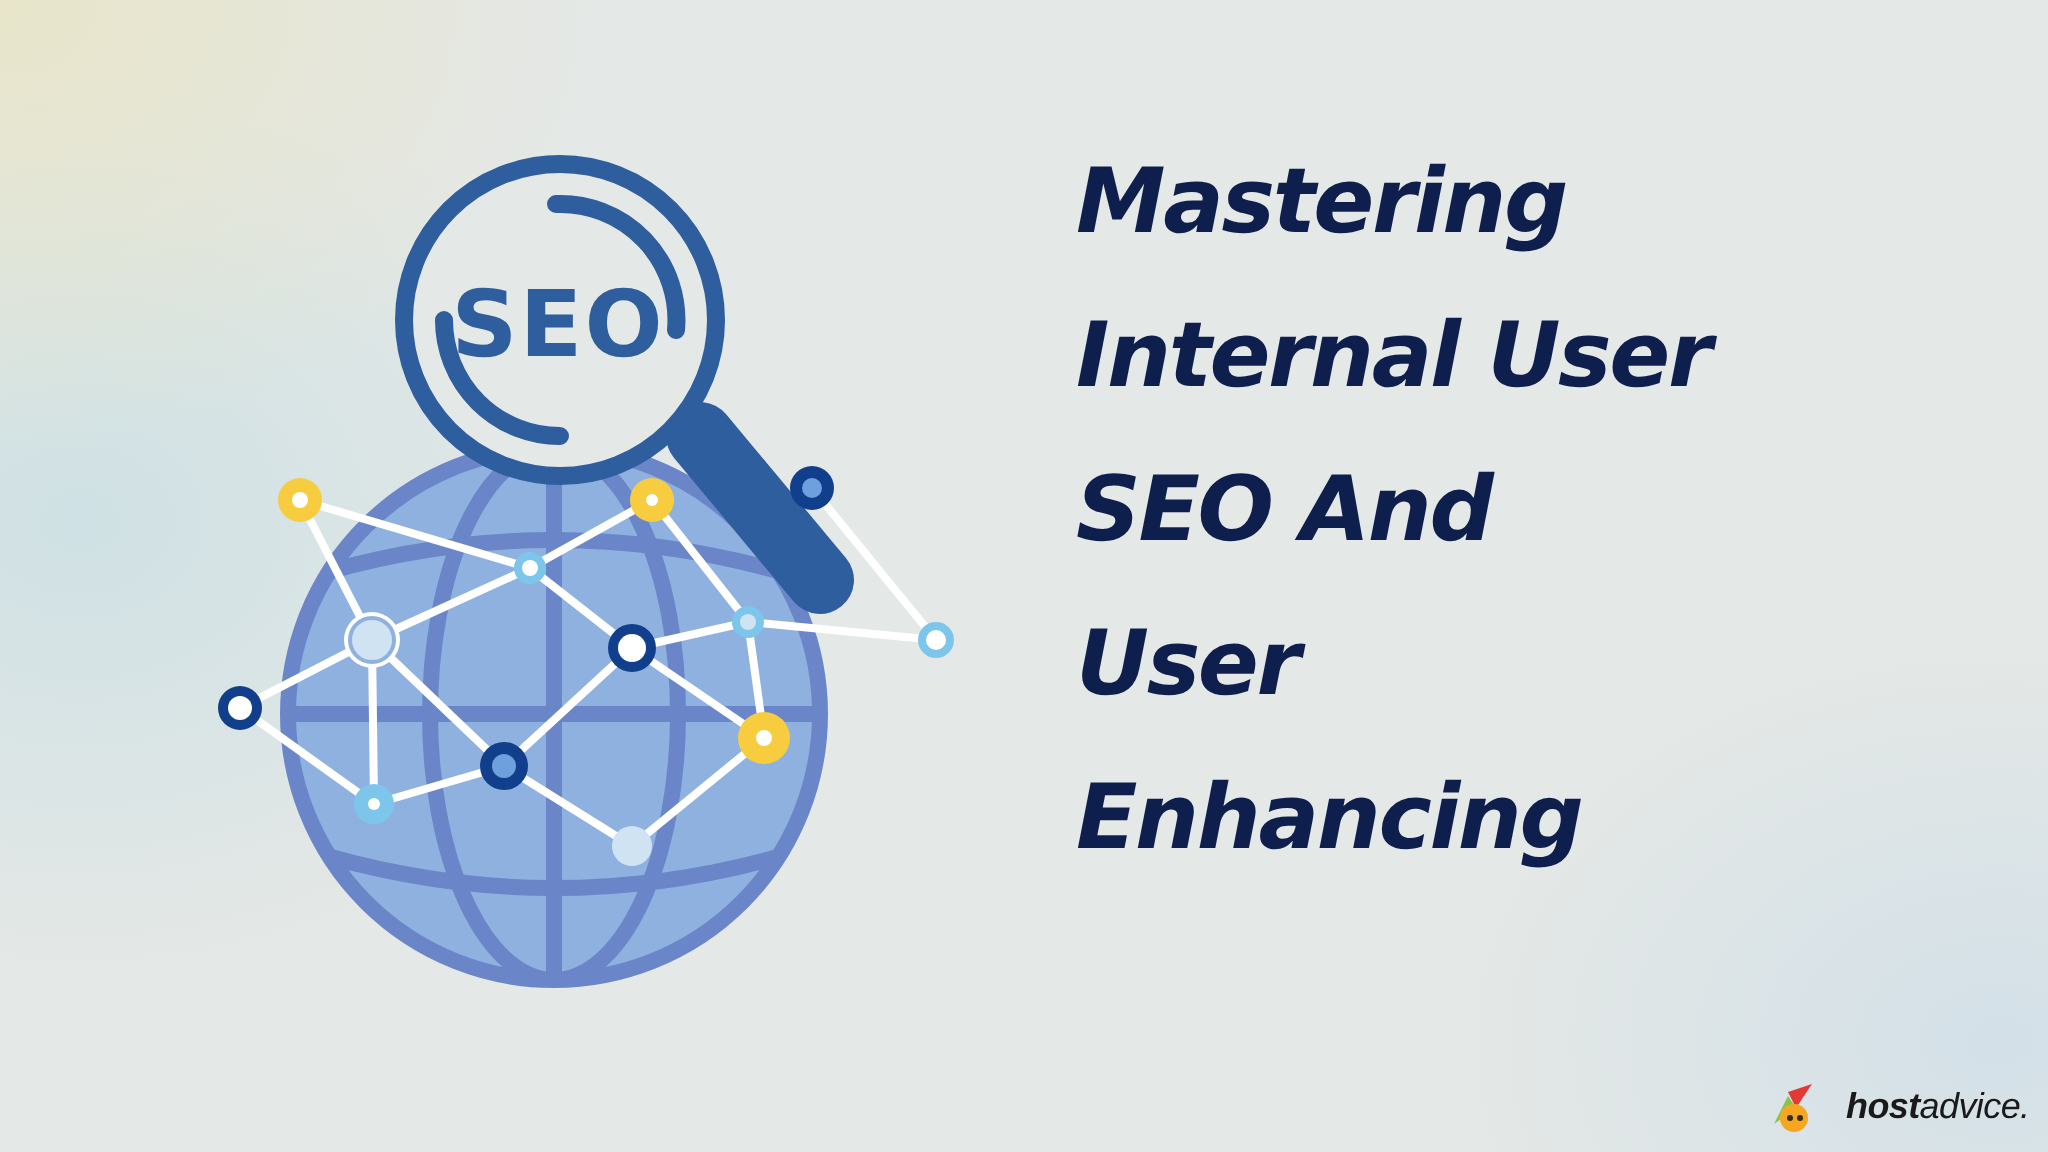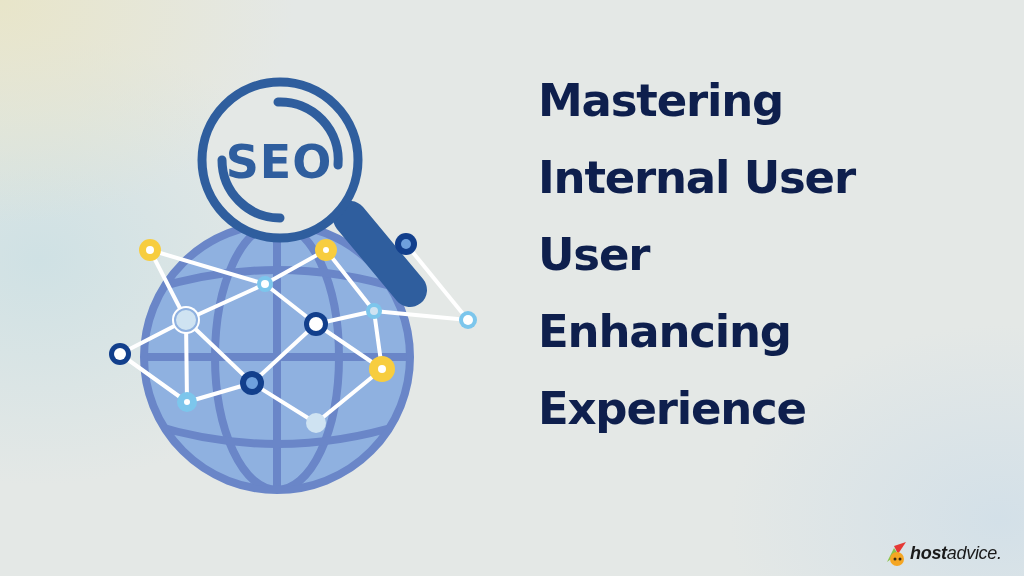--- a/index.html
+++ b/index.html
@@ -9,26 +9,26 @@
       radial-gradient(ellipse 420px 320px at 0px 0px, #e8e5c9 0%, rgba(232,229,201,0) 70%),
       radial-gradient(ellipse 380px 300px at 40px 260px, #cfe1e4 0%, rgba(207,225,228,0) 75%),
       radial-gradient(ellipse 360px 260px at 1000px 520px, #d3e0e8 0%, rgba(211,224,232,0) 75%),
       #e4e8e6;
     font-family: "Liberation Sans", sans-serif;
   }
   .illustration { position:absolute; left:0; top:0; width:1024px; height:576px; }
   .headline {
     position:absolute; left:538px; top:62px; width:420px;
     color:#0e1f4d; font-family:"DejaVu Sans", sans-serif; font-weight:bold;
-    font-size:45px; line-height:77px; letter-spacing:-1.2px;
+    font-size:45px; line-height:77px; letter-spacing:-1.2px;font-style:italic;
   }
   .headline div { white-space:nowrap; }
   .brand {
     position:absolute; left:884px; top:538px; height:30px;
-    display:flex; align-items:center; gap:0;
+    display:flex; align-items:center; gap:13px;
   }
   .brand-text { font-size:18px; color:#1a1a1a; letter-spacing:-0.3px; font-style:italic; }
   .brand-text b { font-weight:bold; }
 </style>
 </head>
 <body>
 
 <svg class="illustration" viewBox="0 0 1024 576" xmlns="http://www.w3.org/2000/svg">
   <defs>
     <clipPath id="globeClip">
@@ -102,23 +102,23 @@
       <circle cx="252" cy="383" r="6" fill="#6ea0dd"></circle>
     <circle cx="406" cy="244" r="11" fill="#123f8c"></circle>
       <circle cx="406" cy="244" r="5" fill="#6ea0dd"></circle>
     <circle cx="316" cy="423" r="10" fill="#cfe3f2"></circle>
   </g>
 </svg>
 
 <div class="headline">
   <div>Mastering</div>
   <div>Internal User</div>
+  <div>SEO And</div>
   <div>User</div>
   <div>Enhancing</div>
-  <div>Experience</div>
 </div>
 
 <div class="brand">
   <svg width="26" height="26" viewBox="0 0 26 26">
     <path d="M3 22 L10 8 L14 14 Z" fill="#8bc34a"></path>
     <path d="M10 6 L22 2 L14 14 Z" fill="#e53935"></path>
     <circle cx="13" cy="19" r="7" fill="#f5a623"></circle>
     <circle cx="11" cy="19" r="1.5" fill="#3a2a10"></circle>
     <circle cx="16" cy="19" r="1.5" fill="#3a2a10"></circle>
   </svg>

